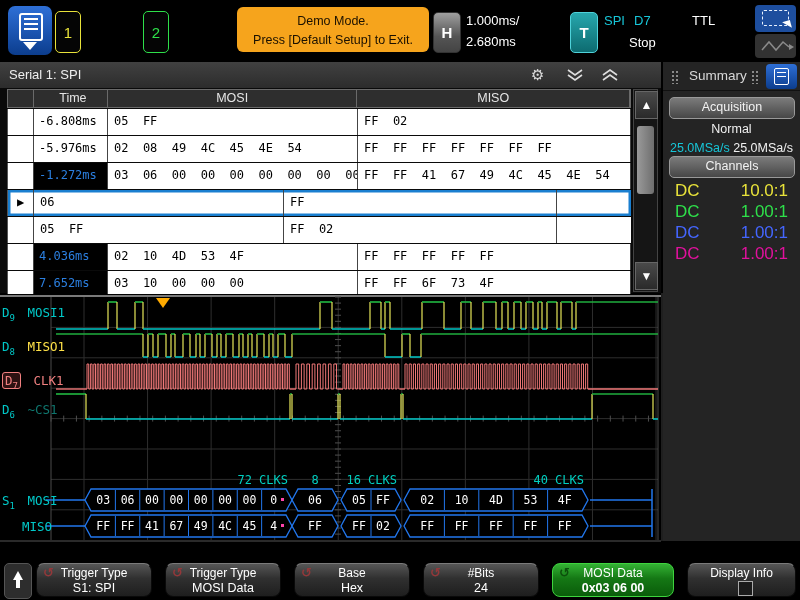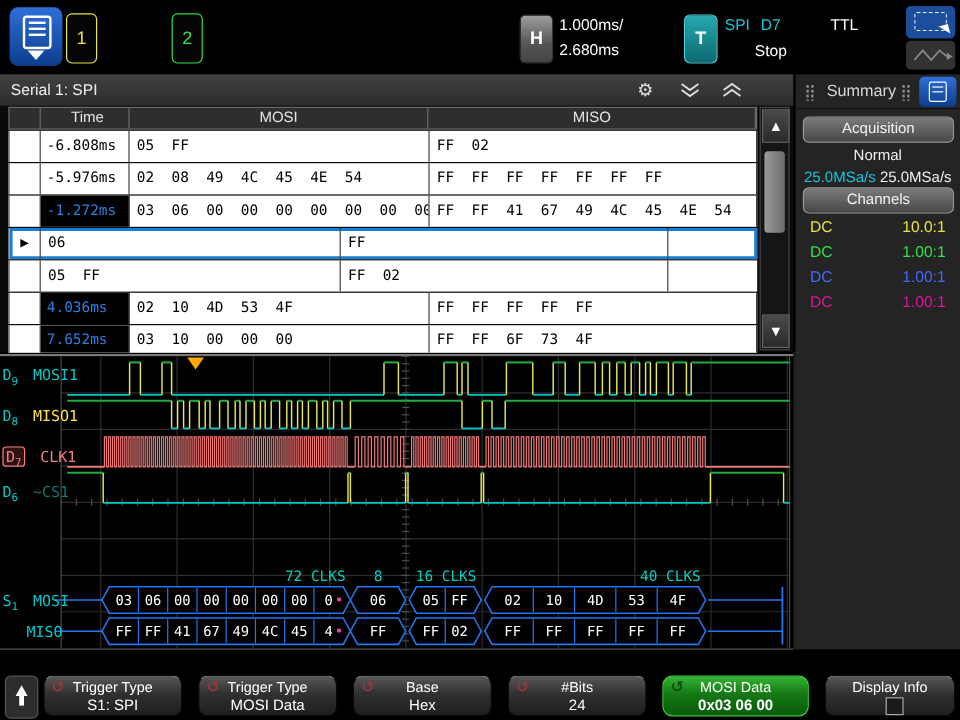--- a/index.html
+++ b/index.html
@@ -59,21 +59,21 @@
   #sb-title .lbl{position:absolute;left:26px;top:6px;color:#d8d8d8;font-size:13.5px;}
   .grip{position:absolute;top:8px;width:8px;height:14px;cursor:grab;
     background-image:radial-gradient(#8a8a8a 1px,transparent 1.3px);background-size:4px 4px;}
   #sb-menu-btn{position:absolute;right:3px;top:2px;width:31px;height:25px;border-radius:4px;
     background:linear-gradient(#2e6fd6,#0c3d8d);cursor:pointer;}
   #sb-menu-btn .doc{position:absolute;left:8px;top:4px;width:13px;height:15px;border:1.5px solid #fff;border-radius:2px;}
   #sb-menu-btn .doc i{display:block;height:1.5px;background:#fff;margin:2.5px 2px 0 2px;}
   .sb-btn{position:absolute;left:6px;width:124px;height:20px;border-radius:5px;border:1px solid #999;
     background:linear-gradient(#7b7b7b,#474747);color:#f2f2f2;font-size:12.5px;text-align:center;line-height:19px;cursor:pointer;}
   .sb-line{position:absolute;width:137px;text-align:center;color:#f0f0f0;font-size:12.5px;}
-  .sb-chrow{position:absolute;left:12px;width:113px;font-size:13px;display:flex;justify-content:space-between;}
+  .sb-chrow{position:absolute;left:12px;width:113px;font-size:17px;display:flex;justify-content:space-between;}
 
   
   #wave-sep{left:0;top:295px;width:661px;height:2px;background:#7a7a7a;}
   #wave-bg{left:0;top:297px;width:661px;height:244px;background:#000;}
   #right-dark{left:661px;top:293px;width:139px;height:248px;background:#1f1f1f;}
   #wave-svg{left:0;top:0;width:800px;height:600px;pointer-events:none;}
   #trig-tri{left:156px;top:298px;width:0;height:0;border-left:7px solid transparent;border-right:7px solid transparent;border-top:10px solid #ffaa00;}
   .chlabel{position:absolute;left:2px;font-size:12.5px;color:#00c8c8;font-family:"DejaVu Sans Mono",monospace;}
   .chlabel sub{font-size:9px;}
   .chname{margin-left:5px;}
@@ -101,20 +101,24 @@
   <div class="abs" id="menu-btn">
     <span class="doc">
         <i></i>
         <i></i>
         <i></i>
       </span>
     <span class="tri"></span>
   </div>
   <div class="abs chbtn" id="ch1-btn">1</div>
   <div class="abs chbtn" id="ch2-btn">2</div>
+  <div class="abs" id="banner">
+    <div>Demo Mode.</div>
+    <div>Press [Default Setup] to Exit.</div>
+  </div>
   <div class="abs keybtn" id="h-btn">H</div>
   <div class="abs tb-txt" style="left:466px;top:13px;">1.000ms/</div>
   <div class="abs tb-txt" style="left:466px;top:34px;">2.680ms</div>
   <div class="abs keybtn" id="t-btn">T</div>
   <div class="abs tb-txt cyan" style="left:604px;top:13px;">SPI</div>
   <div class="abs tb-txt cyan" style="left:634px;top:13px;text-align:center;">D7</div>
   <div class="abs tb-txt" style="left:692px;top:13px;">TTL</div>
   <div class="abs tb-txt" style="left:629px;top:35px;">Stop</div>
   <div class="abs" id="zoom-btn">
     <span class="dash"></span>

